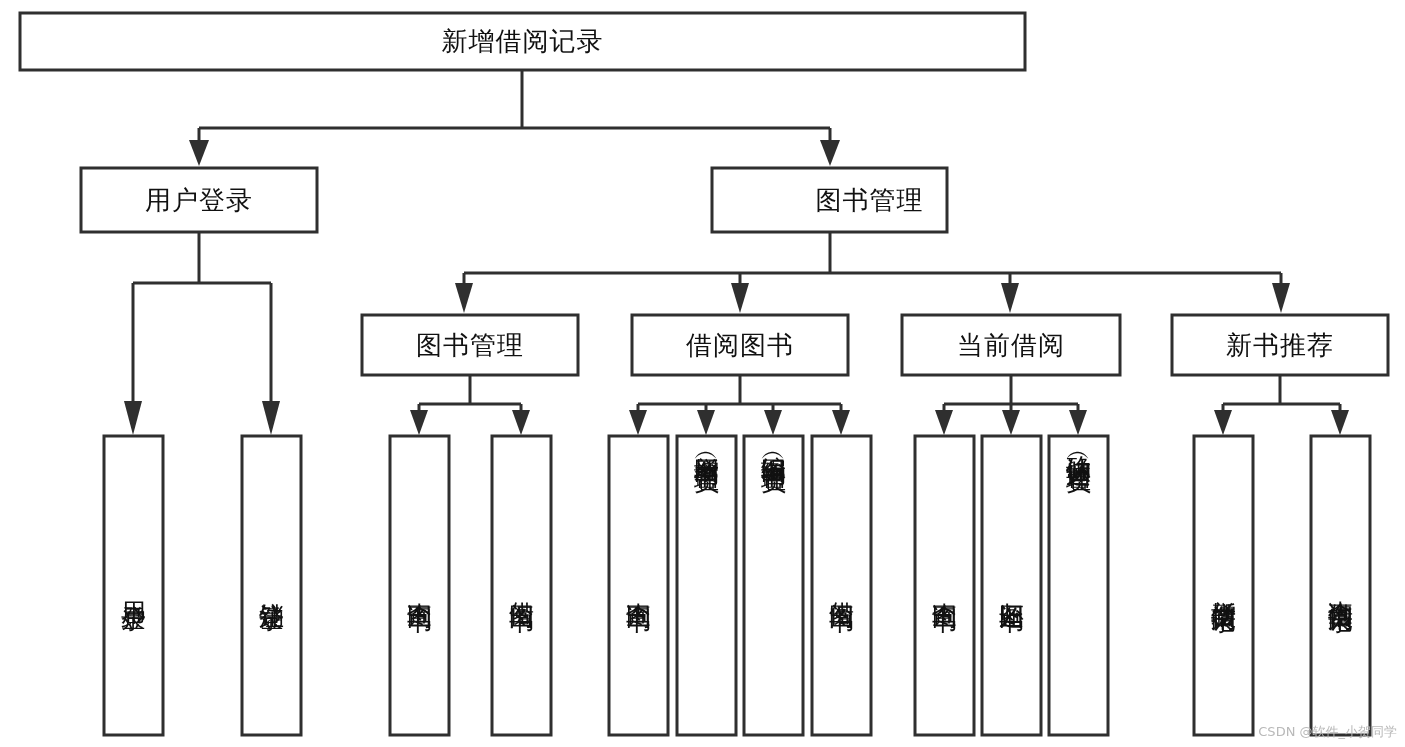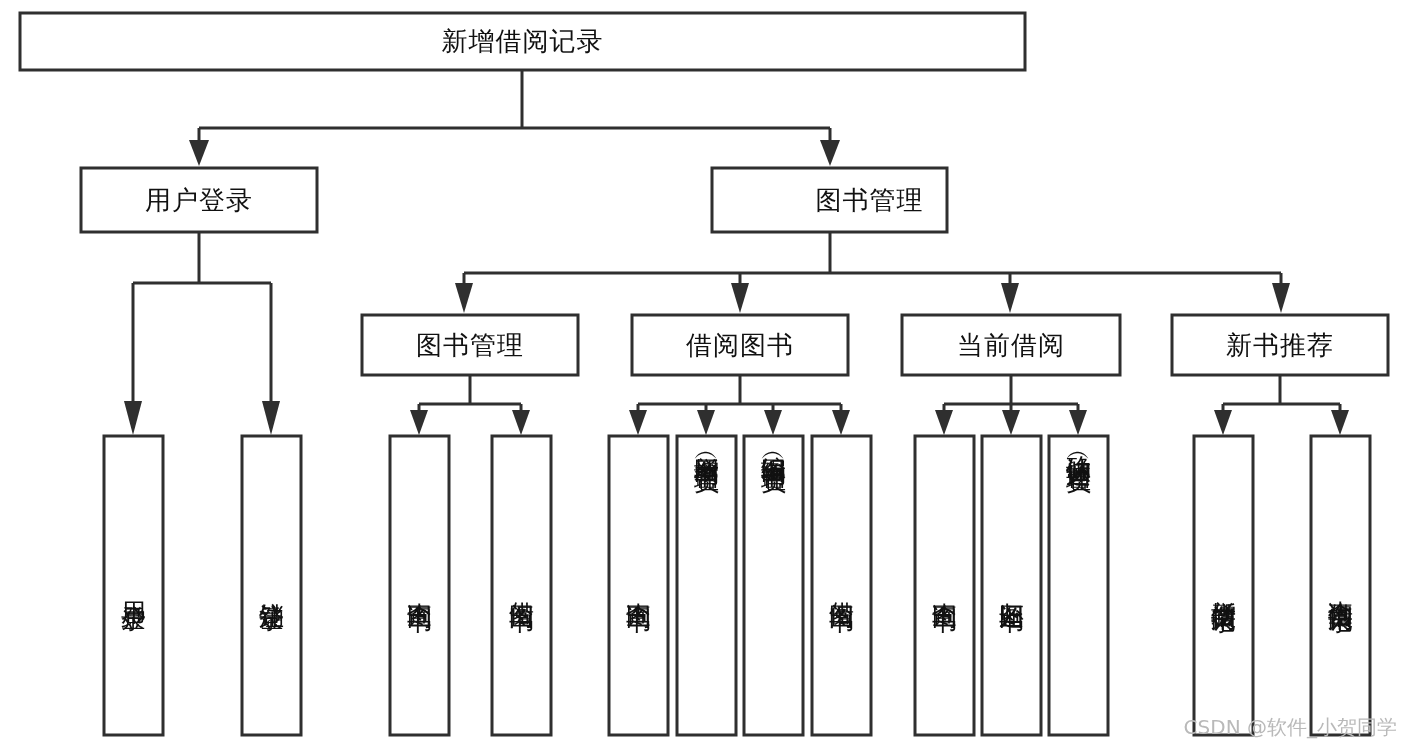--- a/index.html
+++ b/index.html
@@ -68,21 +68,21 @@
     font-size: 26px;
     color: #111111;
     white-space: nowrap;
     letter-spacing: 1px;
   }
   #watermark {
     position: absolute;
     right: 8px;
     bottom: 6px;
     font-family: "DejaVu Sans", "Liberation Sans", sans-serif;
-    font-size: 20px;
+    font-size: 13px;
     color: #b9b9b9;
     white-space: nowrap;
     pointer-events: none;
   }
 </style>
 </head>
 <body>
 
 <div id="diagram-root">
 

